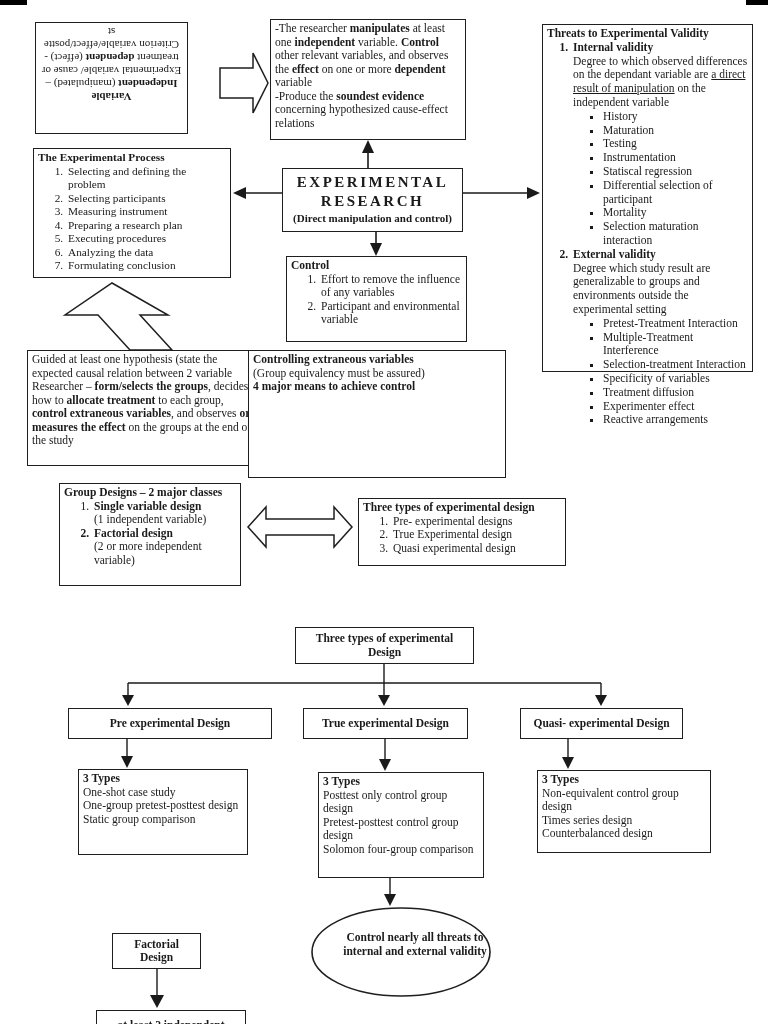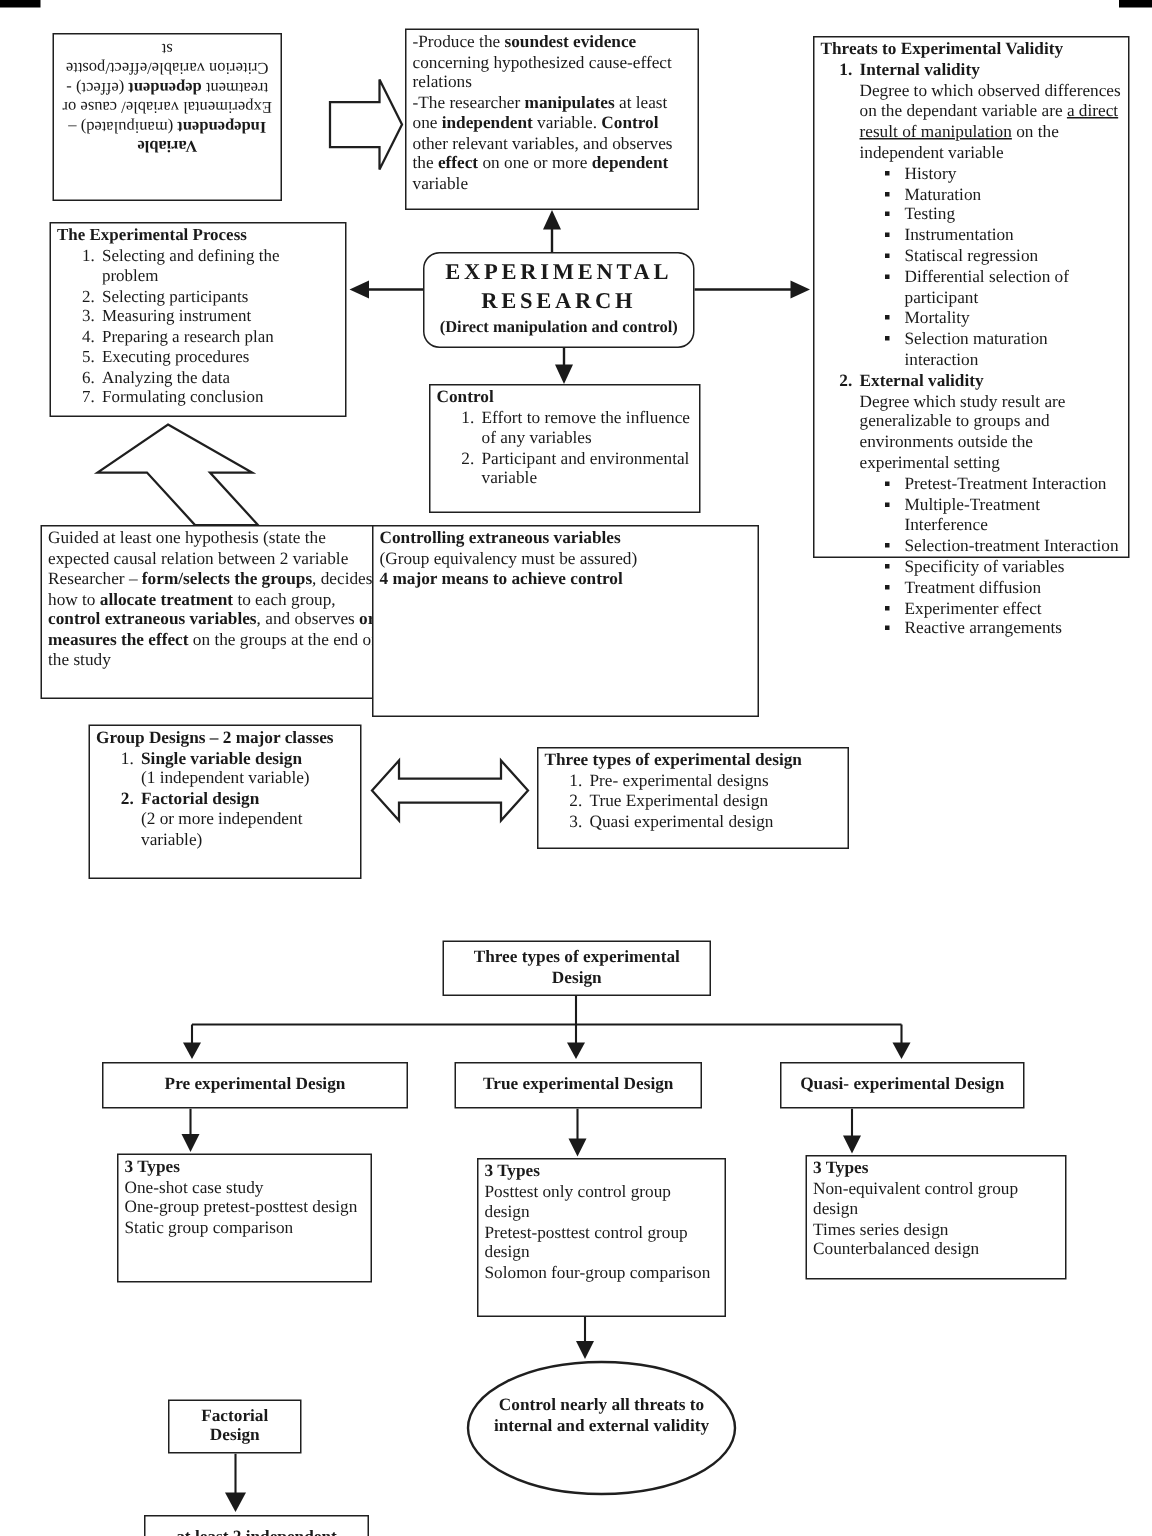--- a/index.html
+++ b/index.html
@@ -29,42 +29,42 @@
   #scan-tr2 { left:746px; top:0; width:22px; height:5px; background:#000; z-index:3; }
 
   #variable-box { left:35px; top:22px; width:153px; height:112px; }
   #variable-box .inner { transform:rotate(180deg); font-size:11px; line-height:13px; text-align:center; padding-top:2px; }
 
   #researcher-box { left:270px; top:19px; width:196px; height:121px; }
 
   #threats-box { left:542px; top:24px; width:211px; height:348px; line-height:13.8px; }
   .t-desc { margin:0; }
 
-  #center-box { left:282px; top:168px; width:181px; height:64px; padding-top:4px;border-radius:11px; }
+  #center-box { left:282px; top:168px; width:181px; height:64px; padding-top:4px; }
   #center-box .big { font-size:15px; font-weight:700; letter-spacing:2.5px; line-height:19px; }
   #center-box .sub { font-size:11px; font-weight:700; line-height:14px; }
 
   #process-box { left:33px; top:148px; width:198px; height:130px; font-size:11.3px; }
   #control-box { left:286px; top:256px; width:181px; height:86px; }
   #guided-box { left:14px; top:350px; width:237px; height:116px;margin-left:13px; }
   #controlling-box { left:248px; top:350px; width:258px; height:128px; }
   #groupdesigns-box { left:59px; top:483px; width:182px; height:103px; }
   #threetypes-upper-box { left:358px; top:498px; width:208px; height:68px; }
 
   #root-box { left:295px; top:627px; width:179px; height:37px; display:flex; align-items:center; justify-content:center; font-weight:700; }
   .hdr { height:31px; display:flex; align-items:center; justify-content:center; font-weight:700; font-size:11.5px; }
   #pre-box { left:68px; top:708px; width:204px; }
   #true-box { left:303px; top:708px; width:165px; }
   #quasi-box { left:520px; top:708px; width:163px; }
 
   #pre-types-box { left:78px; top:769px; width:170px; height:86px; }
   #true-types-box { left:318px; top:772px; width:166px; height:106px; }
   #quasi-types-box { left:537px; top:770px; width:174px; height:83px; }
 
-  #ellipse-text { left:320px; top:930px; width:162px; text-align:center; font-weight:700; font-size:11.5px; line-height:14px; z-index:2; }
+  #ellipse-text { left:334px; top:930px; width:162px; text-align:center; font-weight:700; font-size:11.5px; line-height:14px; z-index:2; }
 
   #factorial-box { left:112px; top:933px; width:89px; height:36px; display:flex; align-items:center; justify-content:center; text-align:center; font-weight:700; }
 
   #partial-box { left:96px; top:1010px; width:150px; height:14px; border:1.3px solid #1f1f1f; border-bottom:none; background:#fff; overflow:hidden; z-index:2; }
   #partial-box .pt { padding-top:8px; text-align:center; font-weight:700; font-size:11.5px; }
 </style>
 </head>
 <body>
 
 <svg id="svg-layer" width="768" height="1024" viewBox="0 0 768 1024">
@@ -140,22 +140,22 @@
 <div class="abs" id="scan-tr2"></div>
 
 <div class="abs bx" id="variable-box">
   <div class="inner">
     <p><b>Variable</b></p>
     <p><b>Independent</b><span> (manipulated) – Experimental variable/ cause or treatment </span><b>dependent</b><span> (effect) - Criterion variable/effect/postte st</span></p>
   </div>
 </div>
 
 <div class="abs bx" id="researcher-box">
+  <p><span>-The researcher </span><b>manipulates</b><span> at least one </span><b>independent</b><span> variable. </span><b>Control</b><span> other relevant variables, and observes the </span><b>effect</b><span> on one or more </span><b>dependent</b><span> variable</span></p>
   <p><span>-Produce the </span><b>soundest evidence</b><span> concerning hypothesized cause-effect relations</span></p>
-  <p><span>-The researcher </span><b>manipulates</b><span> at least one </span><b>independent</b><span> variable. </span><b>Control</b><span> other relevant variables, and observes the </span><b>effect</b><span> on one or more </span><b>dependent</b><span> variable</span></p>
 </div>
 
 <div class="abs bx" id="threats-box">
   <b>Threats to Experimental Validity</b>
   <ol class="t-ol">
     <li>
       <b>Internal validity</b>
       <div class="t-desc"><span>Degree to which observed differences on the dependant variable are </span><span class="u">a direct result of manipulation</span><span> on the independent variable</span></div>
       <ul class="t-ul">
         <li>History</li>

